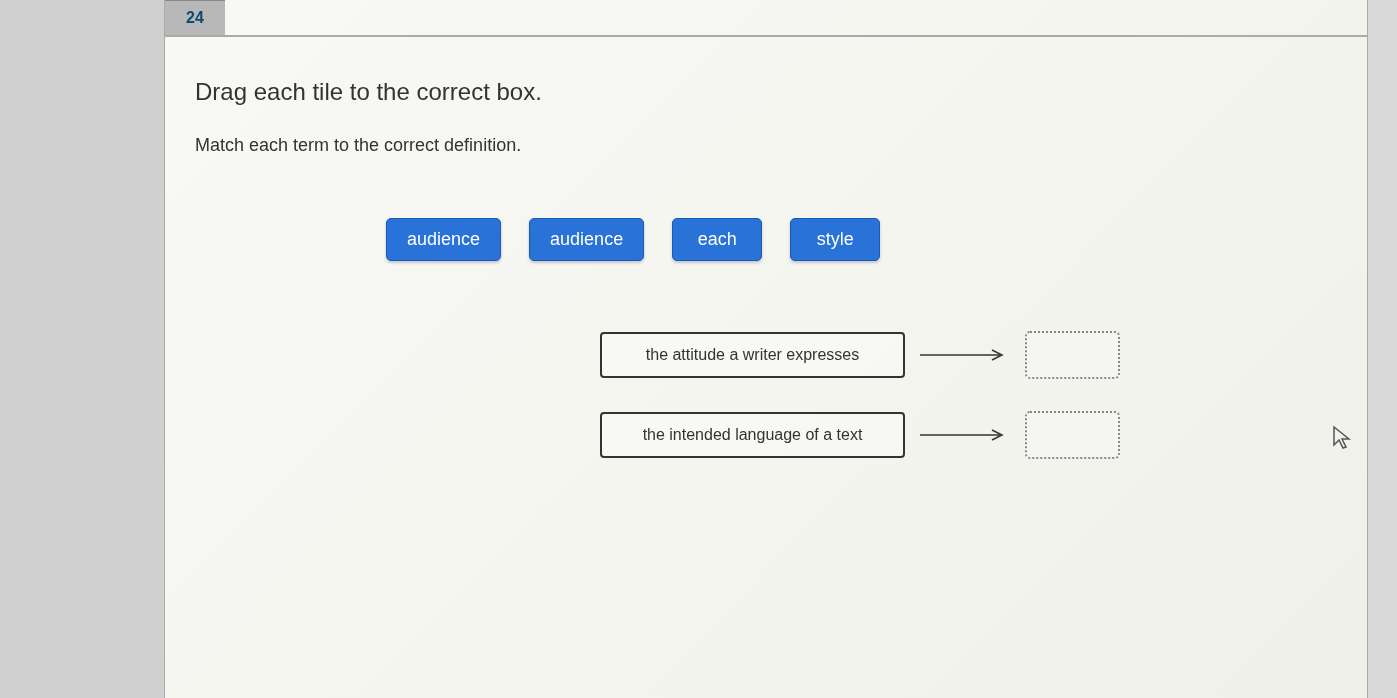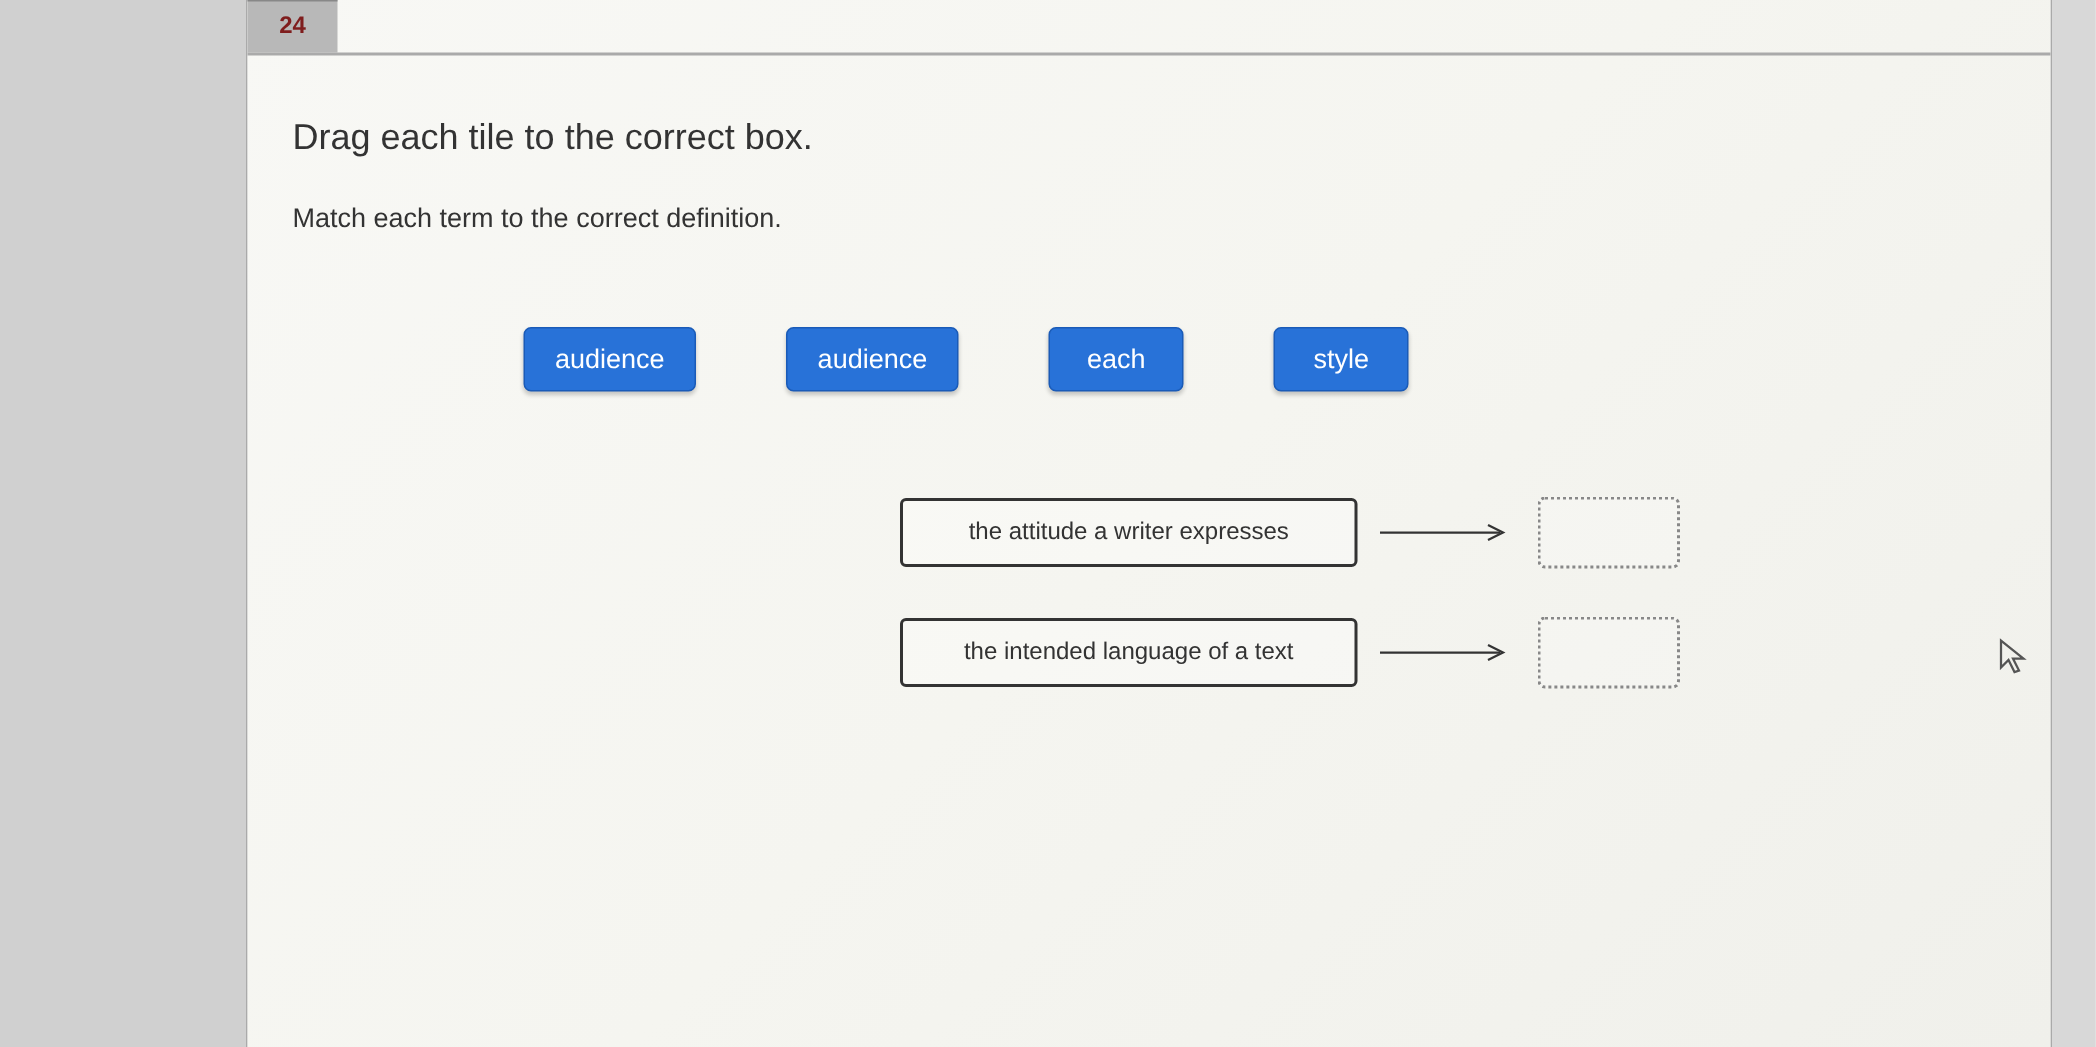--- a/index.html
+++ b/index.html
@@ -32,21 +32,21 @@
       bottom: 0;
       background: linear-gradient(135deg, #f8f8f5 0%, #f5f5f0 50%, #f0f0eb 100%);
     }
     .question-badge {
       position: absolute;
       left: 165px;
       top: 0;
       width: 60px;
       height: 35px;
       background: #b8b8b8;
-      color: #7f1d1d;
+      color: #0c4a6e;
       font-weight: bold;
       font-size: 16px;
       display: flex;
       align-items: center;
       justify-content: center;
       border-top: 1px solid #888;
     }
     .top-border {
       position: absolute;
       left: 165px;
@@ -64,24 +64,24 @@
     }
     .instruction-2 {
       position: absolute;
       left: 195px;
       top: 135px;
       font-size: 18px;
       color: #333;
     }
     .tiles-container {
       position: absolute;
-      left: 349px;
+      left: 386px;
       top: 218px;
       display: flex;
-      gap: 60px;
+      gap: 28px;
       align-items: flex-end;
     }
     .tile {
       background: #2872d8;
       color: #fff;
       font-size: 18px;
       padding: 10px 20px;
       border-radius: 5px;
       border: 1px solid #1a5bb8;
       cursor: move;

